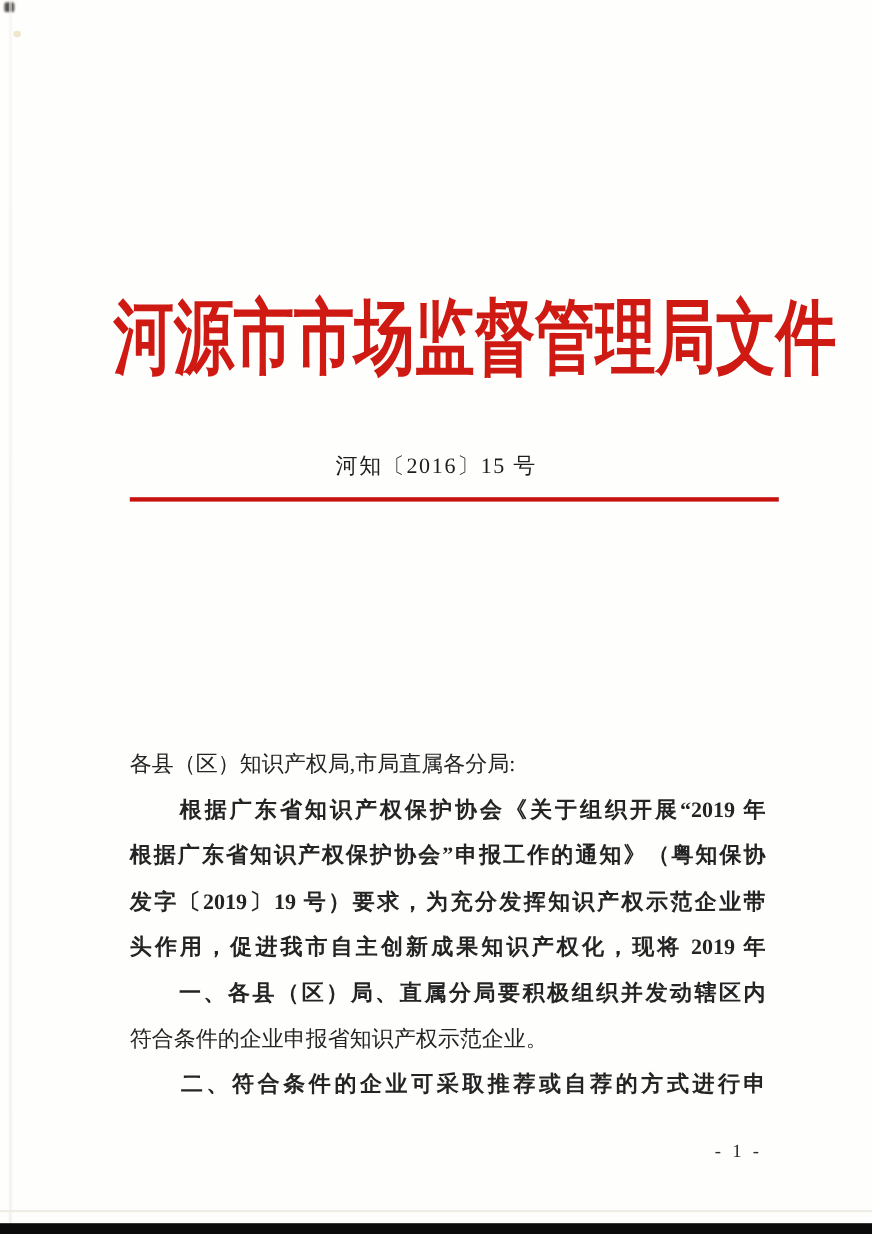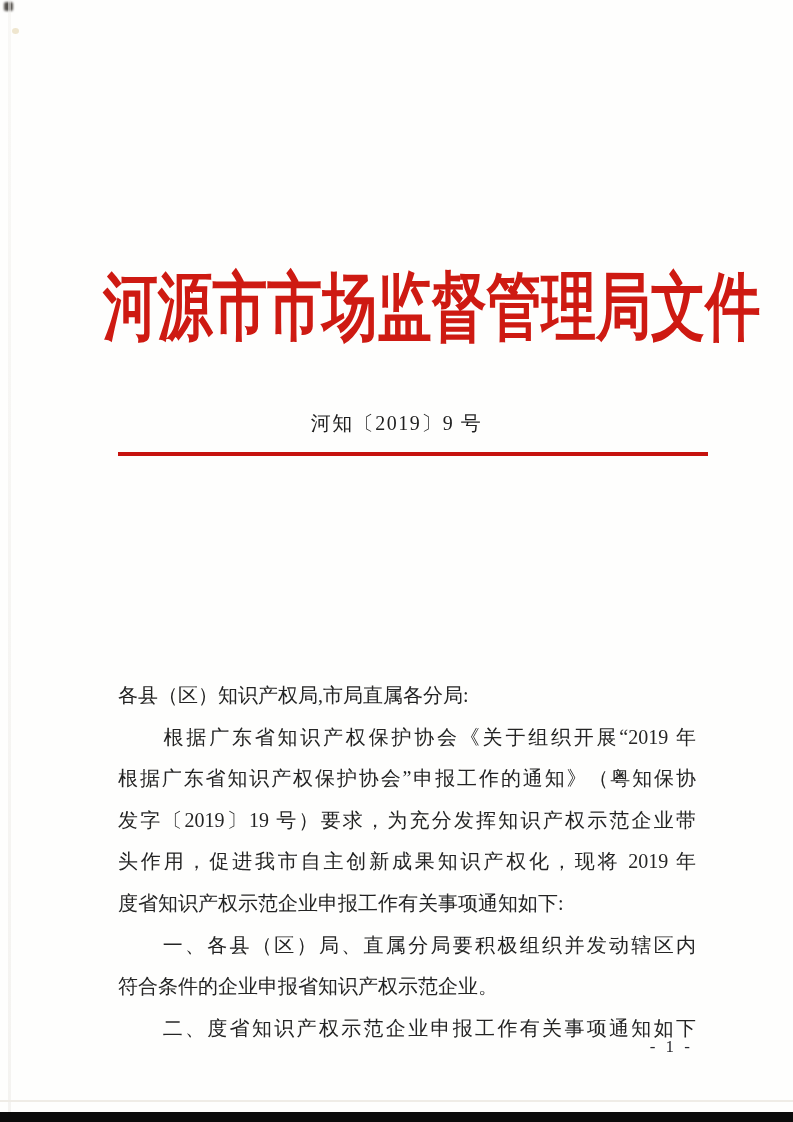--- a/index.html
+++ b/index.html
@@ -79,21 +79,21 @@
   
   .body-text {
     position: absolute; top: 639px; left: 118px;
     width: 578px;
     font-size: 20px;
     line-height: 41.6px;
     color: #242424;
     margin-top: 36px;
   }
   .body-text .line { text-align: justify; }
-  .body-text .line.fill { text-align-last: justify; }
+  .body-text .line.fill { text-align-last: justify; font-weight: bold; }
   .body-text .line.natural { text-align-last: left; }
 
   .page-number {
     position: absolute; top: 1037px; right: 100px;
     font-size: 17px;
     letter-spacing: 3px;
     color: #2a2a30;
     white-space: nowrap;
   }
 </style>
@@ -101,35 +101,34 @@
 <body>
 
 <div class="page">
 
   <div class="speck-1"></div>
   <div class="speck-2"></div>
   <div class="left-edge-shadow"></div>
 
   <div class="letterhead-title">河源市市场监督管理局文件</div>
 
-  <div class="doc-number">河知〔2019〕9 号</div>
+  <div class="doc-number">河知〔2016〕15 号</div>
 
   <div class="red-line"></div>
 
 
   <div class="body-text">
     <div class="line natural">各县（区）知识产权局,市局直属各分局:</div>
     <div class="line fill">　　根据广东省知识产权保护协会《关于组织开展“2019 年</div>
     <div class="line fill">根据广东省知识产权保护协会”申报工作的通知》（粤知保协</div>
     <div class="line fill">发字〔2019〕19 号）要求，为充分发挥知识产权示范企业带</div>
     <div class="line fill">头作用，促进我市自主创新成果知识产权化，现将 2019 年</div>
-    <div class="line natural">度省知识产权示范企业申报工作有关事项通知如下:</div>
     <div class="line fill">　　一、各县（区）局、直属分局要积极组织并发动辖区内</div>
     <div class="line natural">符合条件的企业申报省知识产权示范企业。</div>
-    <div class="line fill">　　二、度省知识产权示范企业申报工作有关事项通知如下</div>
+    <div class="line fill">　　二、符合条件的企业可采取推荐或自荐的方式进行申</div>
   </div>
 
   <div class="page-number">- 1 -</div>
 
   <div class="bottom-smudge"></div>
   <div class="bottom-bar"></div>
 
 </div>
 
 </body></html>

